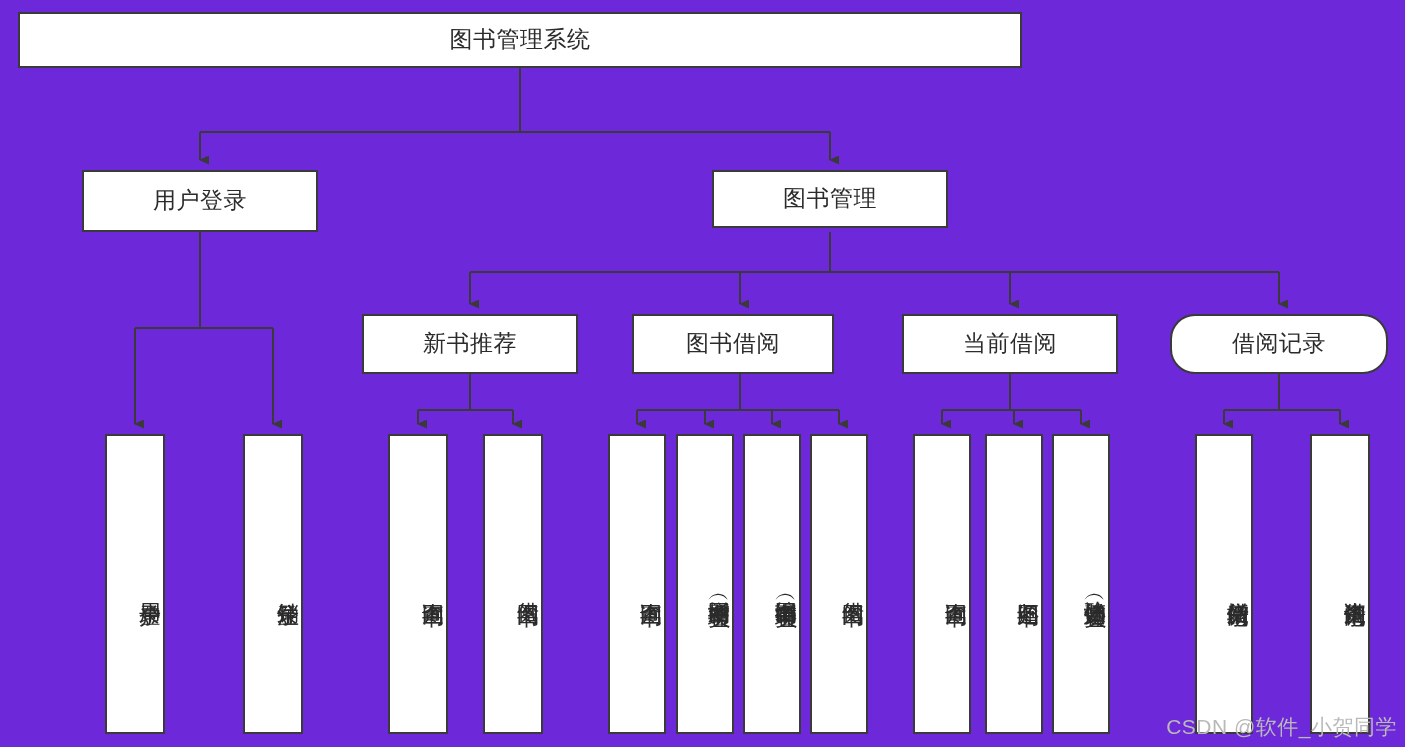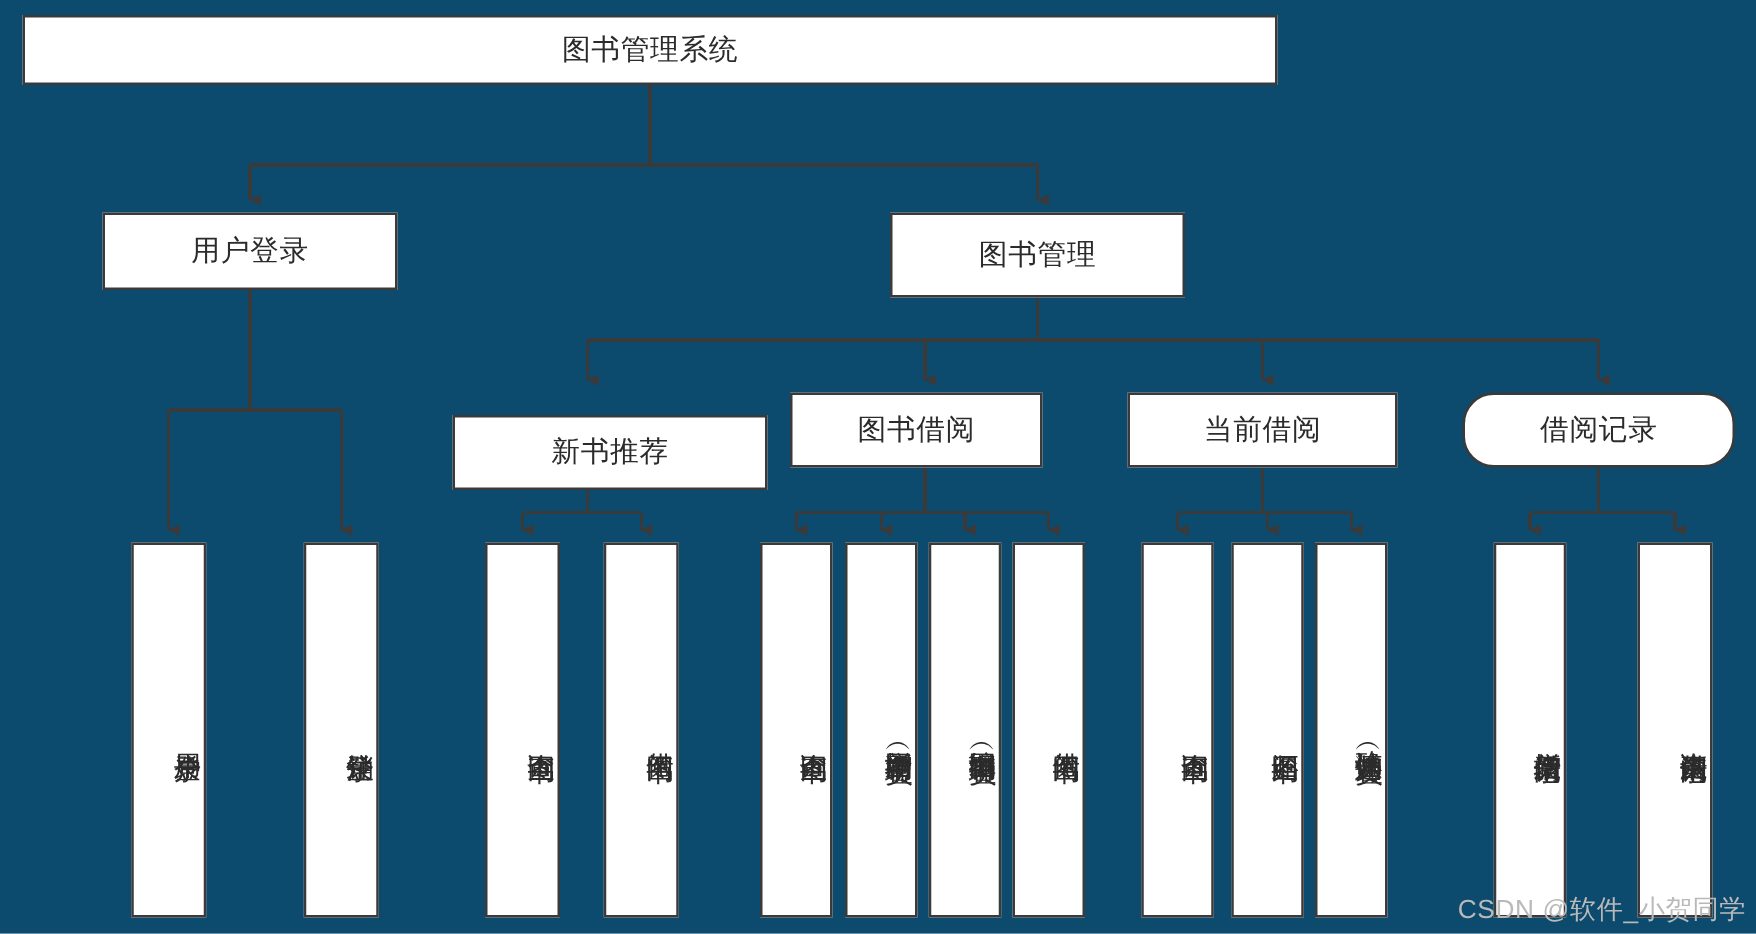--- a/index.html
+++ b/index.html
@@ -7,21 +7,21 @@
     padding: 0;
     background: #ffffff;
   }
   body {
     font-family: "Liberation Sans", "DejaVu Sans", sans-serif;
   }
   #canvas {
     position: relative;
     width: 1405px;
     height: 747px;
-    background: #0c4a6e;
+    background: #6d28d9;
     overflow: hidden;
   }
   #wires {
     position: absolute;
     left: 0;
     top: 0;
     width: 1405px;
     height: 747px;
   }
   .node {
@@ -121,25 +121,25 @@
     </g>
   </svg>
 
   <div class="node horiz" id="node-root" style="left: 18px; top: 12px; width: 1004px; height: 56px;">
     <span class="node-label">图书管理系统</span>
   </div>
 
   <div class="node horiz" id="node-l2-0" style="left: 82px; top: 170px; width: 236px; height: 62px;">
     <span class="node-label">用户登录</span>
   </div>
-  <div class="node horiz" id="node-l2-1" style="left: 712px; top: 170px; width: 236px; height: 68px;">
+  <div class="node horiz" id="node-l2-1" style="left: 712px; top: 170px; width: 236px; height: 58px;">
     <span class="node-label">图书管理</span>
   </div>
 
-  <div class="node horiz" id="node-l3-0" style="left: 362px; top: 332px; width: 252px; height: 60px;">
+  <div class="node horiz" id="node-l3-0" style="left: 362px; top: 314px; width: 216px; height: 60px;">
     <span class="node-label">新书推荐</span>
   </div>
   <div class="node horiz" id="node-l3-1" style="left: 632px; top: 314px; width: 202px; height: 60px;">
     <span class="node-label">图书借阅</span>
   </div>
   <div class="node horiz" id="node-l3-2" style="left: 902px; top: 314px; width: 216px; height: 60px;">
     <span class="node-label">当前借阅</span>
   </div>
   <div class="node horiz" id="node-l3-3" style="left: 1170px; top: 314px; width: 218px; height: 60px; border-radius: 25px;">
     <span class="node-label">借阅记录</span>

